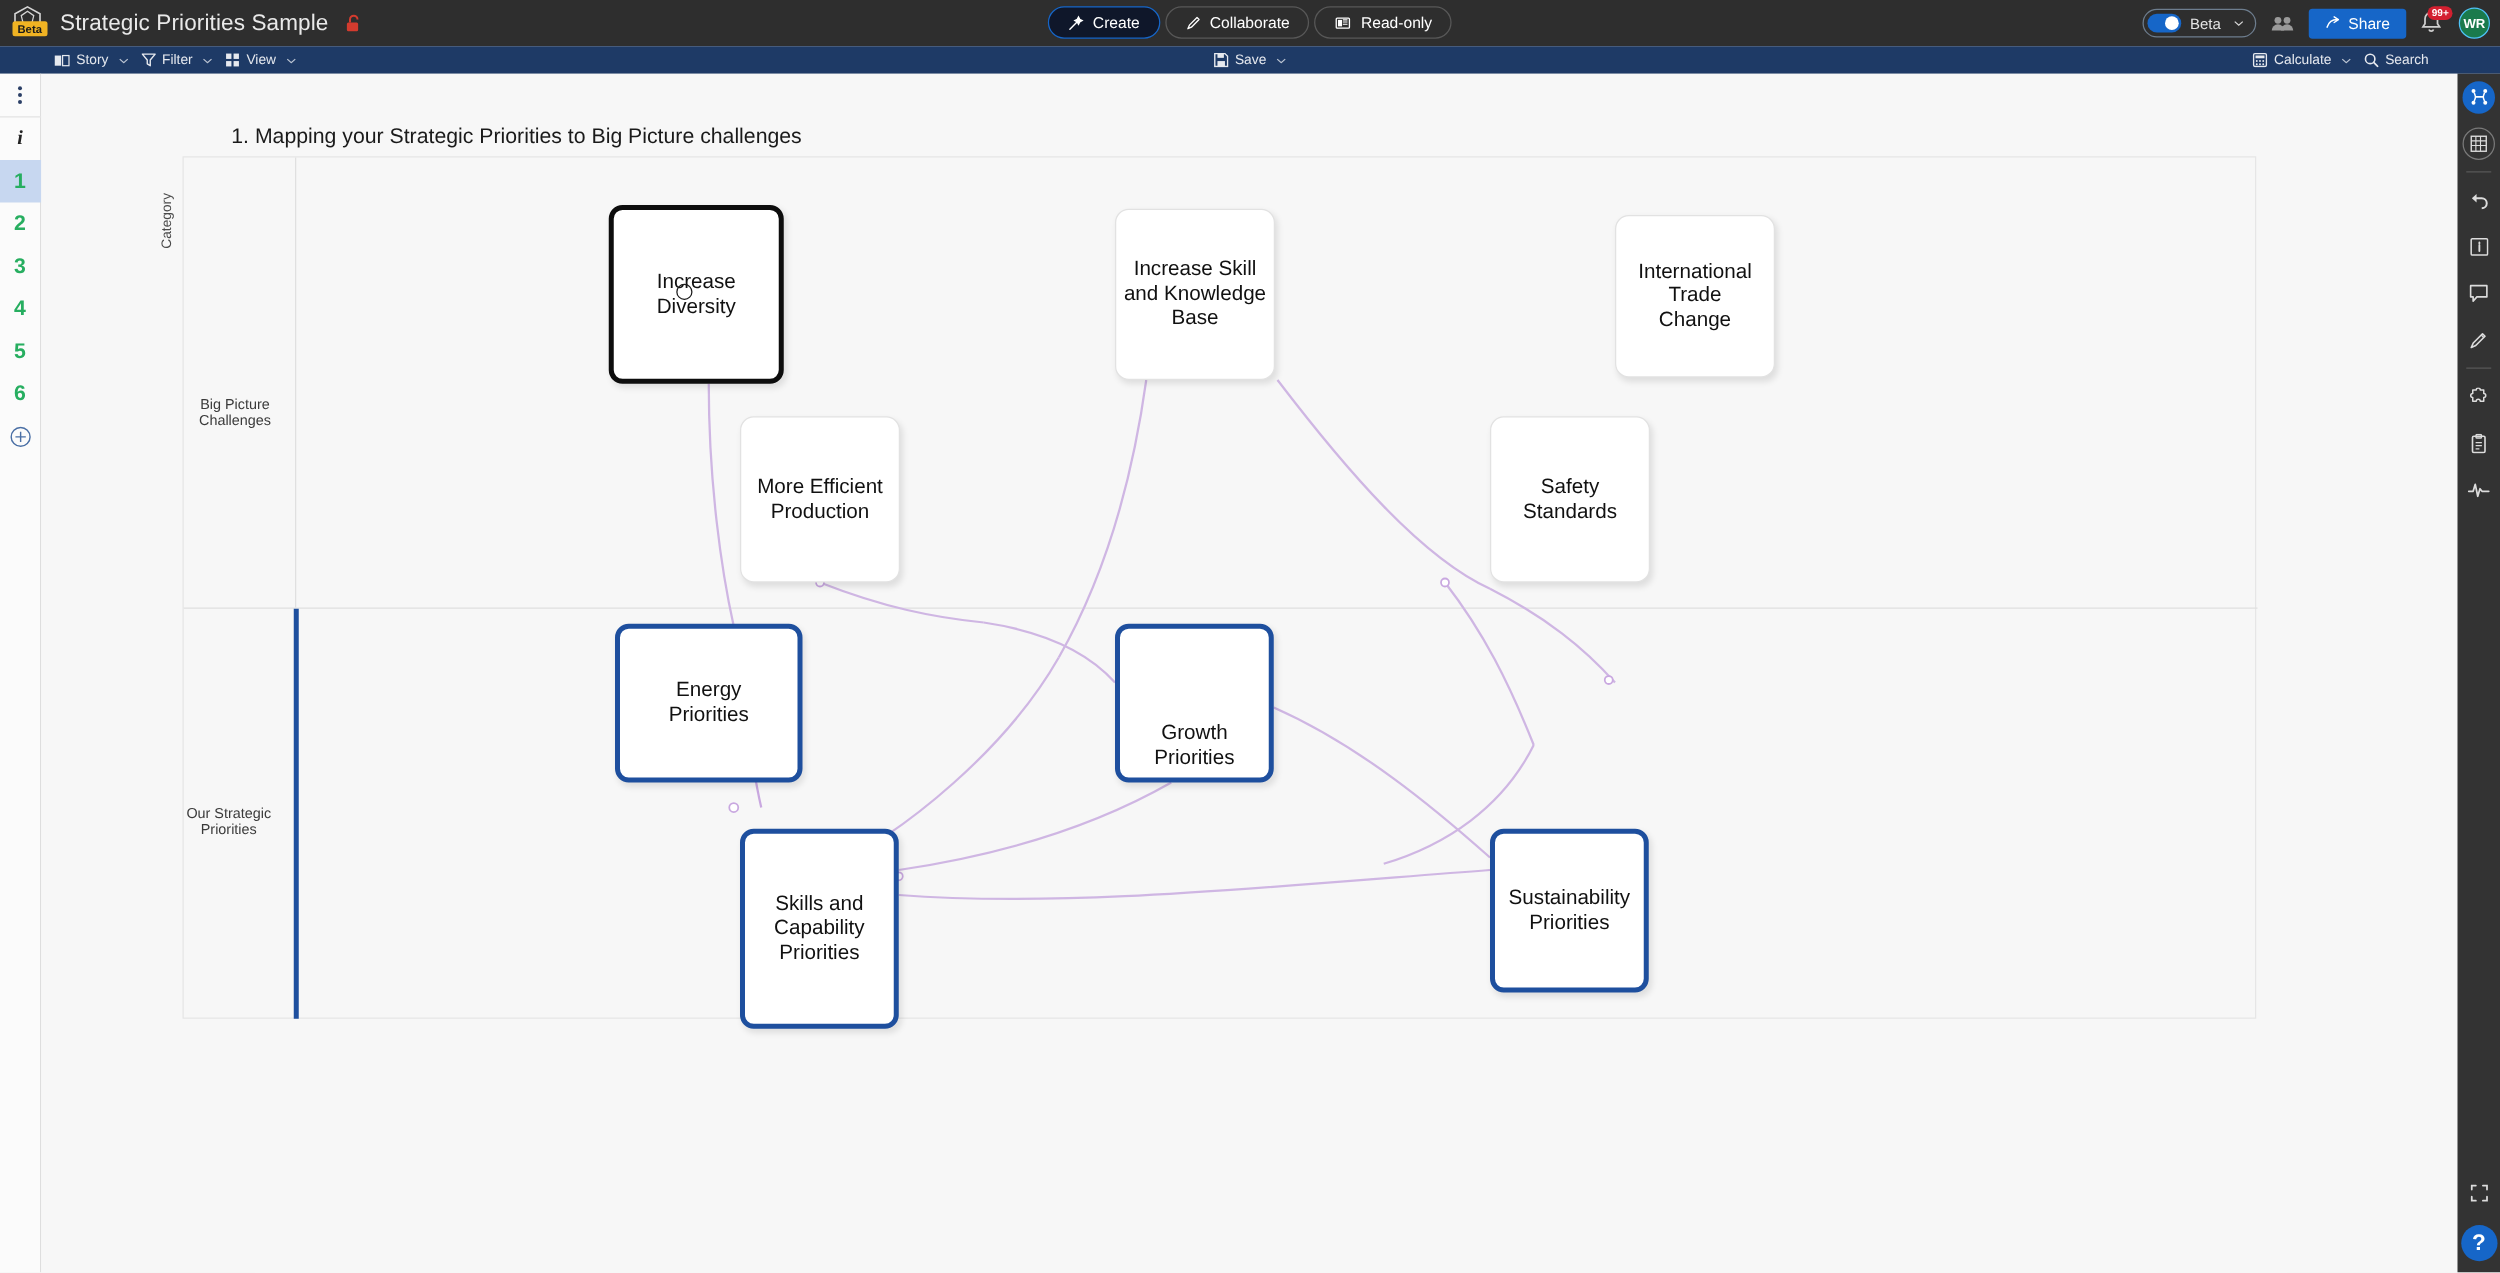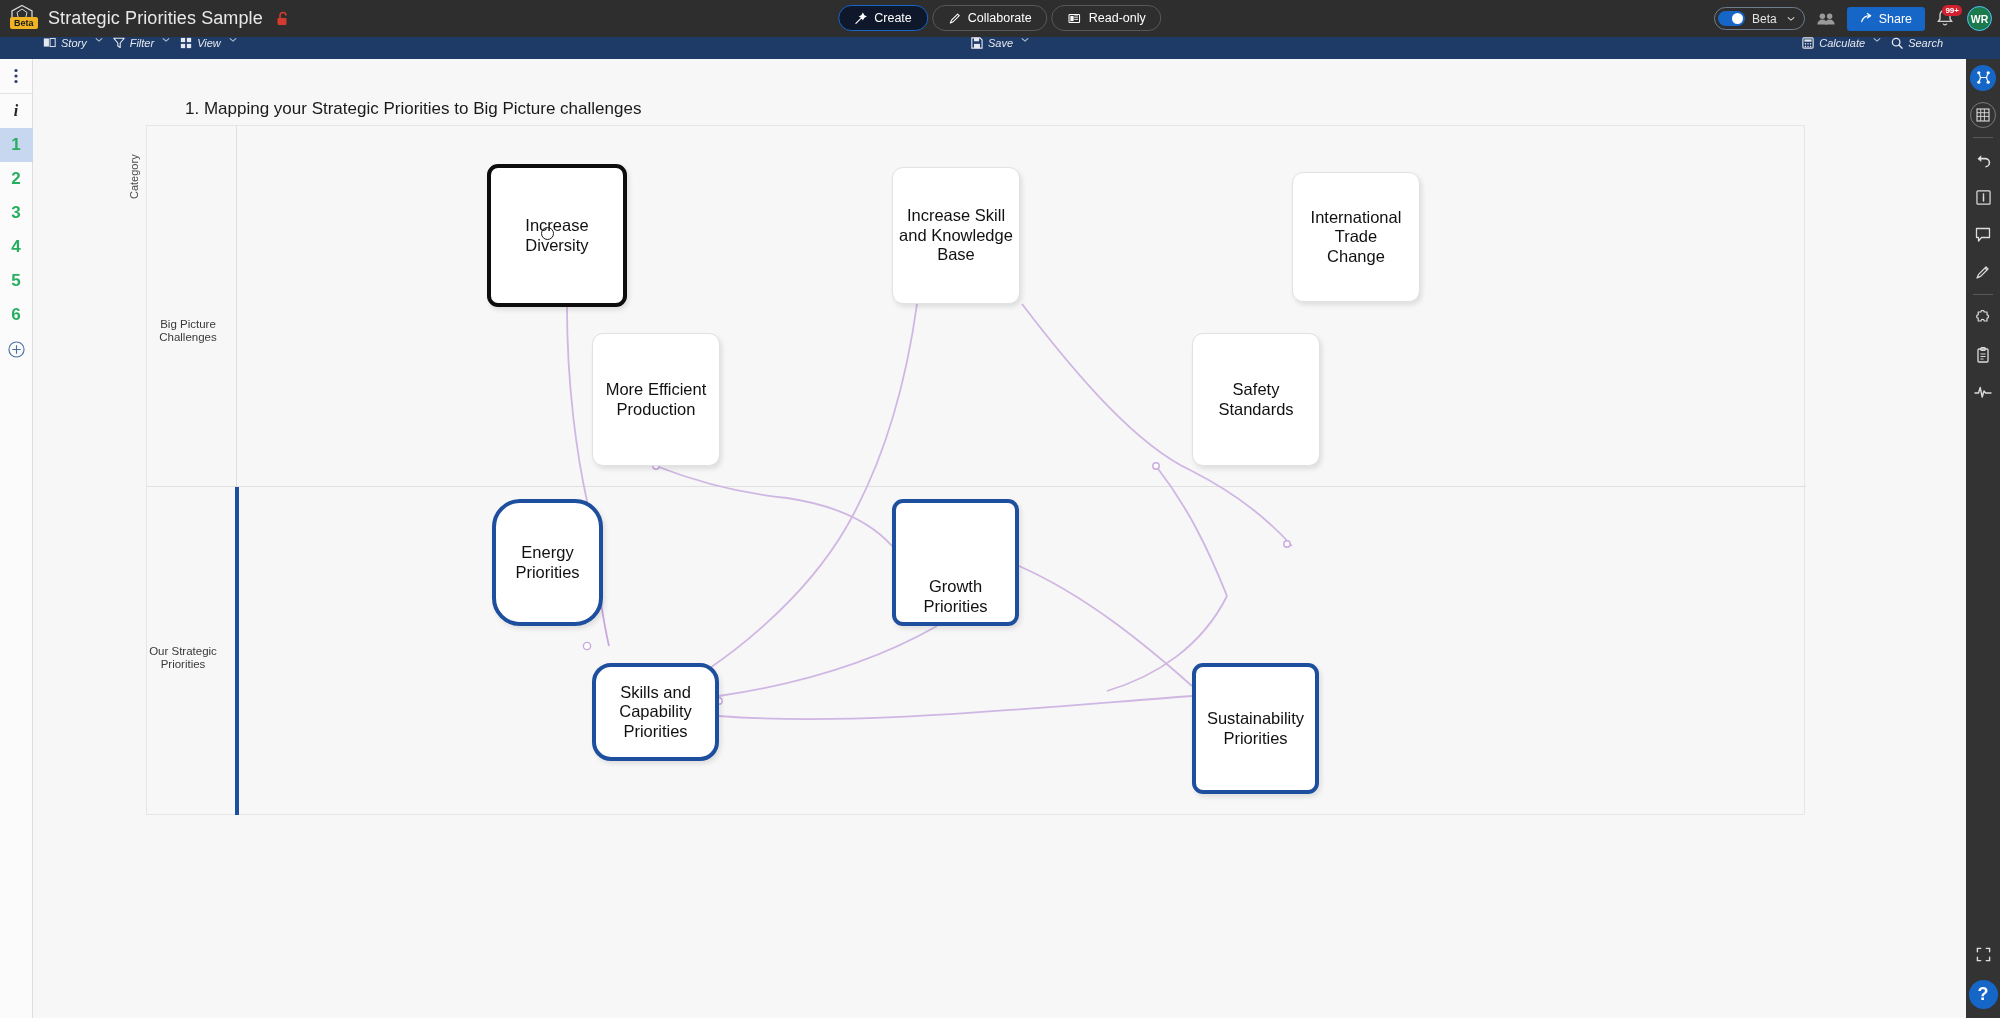--- a/index.html
+++ b/index.html
@@ -83,23 +83,23 @@
   
   .subbar {
     position: absolute; left: 0; top: 37px; width: 2000px; height: 22px;
     background: #1e3a66;
   }
   .subbar-left {
     position: absolute; left: 38px; top: 0; height: 22px;
     display: flex; align-items: center; gap: 0px;
   }
   .sub-item {
-    display: flex; align-items: flex-start; gap: 5px;
+    display: flex; align-items: center; gap: 5px;
     color: #e6e9ef; font-size: 11px; height: 22px;
-    padding: 0 5px; cursor: pointer; white-space: nowrap; font-style: italic;
+    padding: 0 5px; cursor: pointer; white-space: nowrap;
   }
   .caret { width: 8px; height: 5px; margin-left: 3px; cursor: pointer; }
   .subbar-center {
     position: absolute; left: 50%; transform: translateX(-50%); top: 0;
     height: 22px; display: flex; align-items: center;
   }
   .subbar-right {
     position: absolute; right: 52px; top: 0; height: 22px;
     display: flex; align-items: center;
   }
@@ -460,33 +460,33 @@
           <div>Trade</div>
           <div>Change</div>
         </div>
       </div>
       <div class="node plain" style="left:1045px; top:207px; width:128px; height:133px;">
         <div>
           <div>Safety</div>
           <div>Standards</div>
         </div>
       </div>
-      <div class="node blue" style="left:345px; top:373px; width:111px; height:127px;border-radius:28px;">
+      <div class="node blue" style="left:345px; top:373px; width:150px; height:127px;">
         <div>
           <div>Energy</div>
           <div>Priorities</div>
         </div>
       </div>
       <div class="node blue" style="left:745px; top:373px; width:127px; height:127px;align-items:flex-end;">
         <div>
           <div>Growth</div>
           <div>Priorities</div>
         </div>
       </div>
-      <div class="node blue" style="left:445px; top:537px; width:127px; height:98px;border-radius:19px;">
+      <div class="node blue" style="left:445px; top:537px; width:127px; height:160px;">
         <div>
           <div>Skills and</div>
           <div>Capability</div>
           <div>Priorities</div>
         </div>
       </div>
       <div class="node blue" style="left:1045px; top:537px; width:127px; height:131px;">
         <div>
           <div>Sustainability</div>
           <div>Priorities</div>

